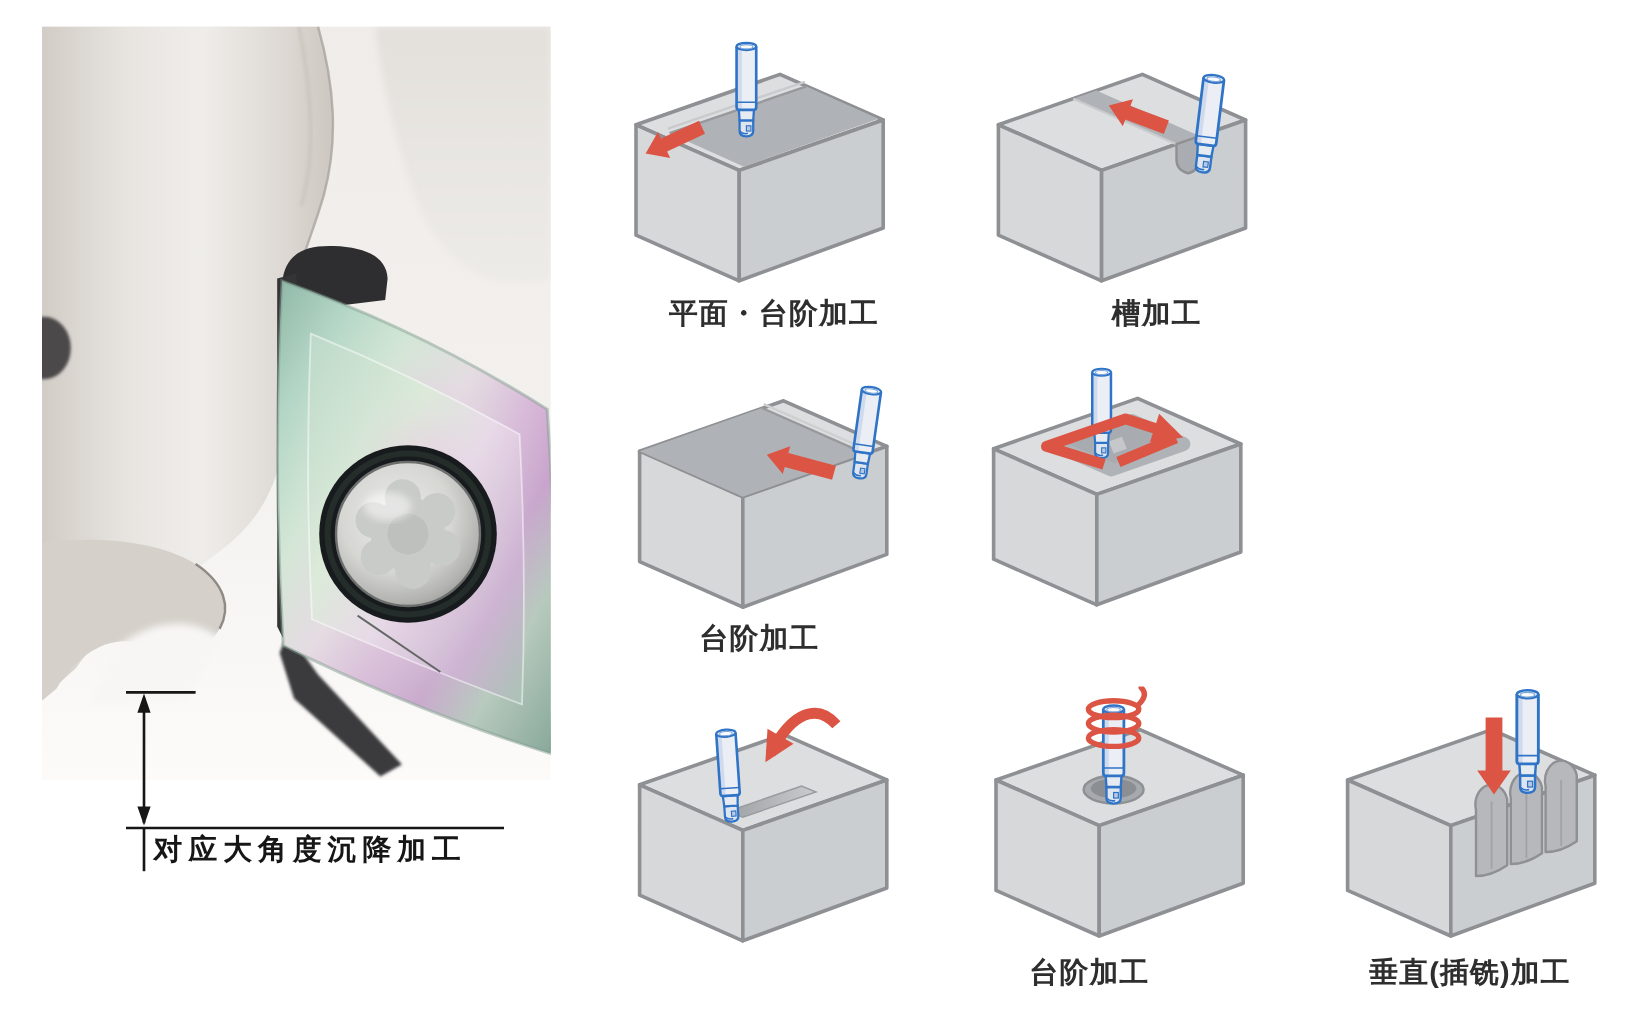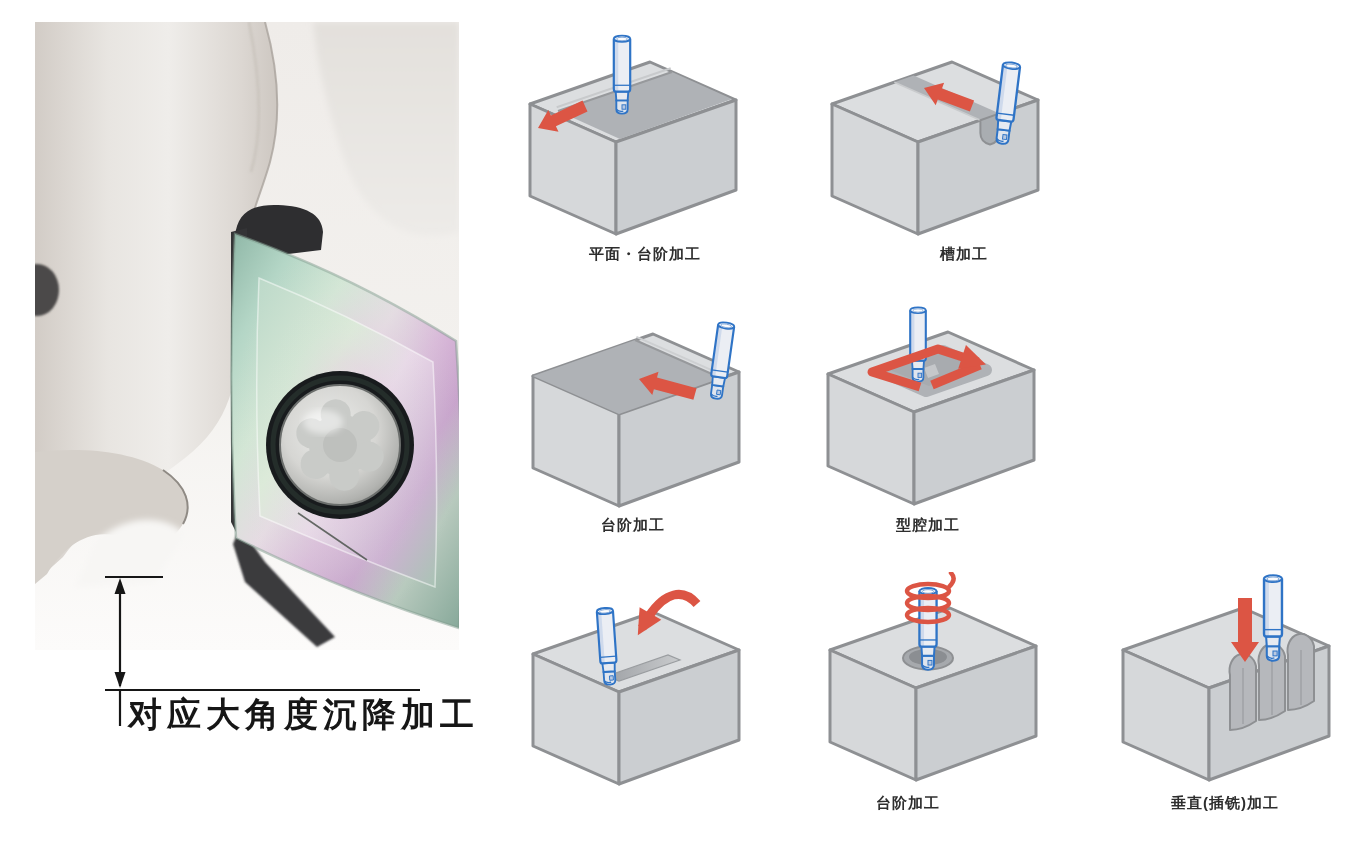--- a/index.html
+++ b/index.html
@@ -5,28 +5,28 @@
   html,body{margin:0;padding:0;background:#ffffff;}
   .canvas{
     position:relative;width:1362px;height:860px;background:#ffffff;overflow:hidden;
     font-family:"Liberation Sans","DejaVu Sans",sans-serif;
   }
   .photo-wrap{position:absolute;left:35px;top:22px;width:424px;height:628px;margin:0;}
   .photo-wrap svg{display:block;}
   .dim-svg{position:absolute;left:30px;top:550px;width:430px;height:200px;pointer-events:none;}
   .caption{
     position:absolute;left:128px;top:692px;width:320px;
-    font-size:34px;font-weight:700;letter-spacing:5px;color:var(--annotation-color,#161616);
+    font-size:24px;font-weight:700;letter-spacing:5px;color:var(--annotation-color,#161616);
     white-space:nowrap;
   }
   .diagram{position:absolute;width:240px;height:212px;}
   .diagram svg{display:block;width:240px;height:212px;}
   .diagram-label{
     position:absolute;height:28px;text-align:center;
-    font-size:15px;font-weight:700;letter-spacing:1px;color:var(--label-color,#2e2e2e);
+    font-size:24px;font-weight:700;letter-spacing:1px;color:var(--label-color,#2e2e2e);
     white-space:nowrap;
   }
 </style>
 </head>
 <body>
 
 <div class="canvas">
 
   <svg style="position:absolute;width:0;height:0" aria-hidden="true">
     <defs>
@@ -291,17 +291,16 @@
       <polygon style="fill:var(--arrow-red)" points="135,26 135,70 128,70 142,90 156,70 149,70 149,26"></polygon>
       <g>
           <use href="#toolsym" xlink:href="#toolsym" transform="translate(170 88) rotate(0) scale(0.69)"></use>
         </g>
     </svg>
   </div>
 
   <div class="diagram-label" style="left:510px;top:245px;width:270px">平面・台阶加工</div>
   <div class="diagram-label" style="left:844px;top:245px;width:240px">槽加工</div>
   <div class="diagram-label" style="left:513px;top:516px;width:240px">台阶加工</div>
-  <div class="diagram-label" style="left:808px;top:516px;width:240px">型腔加工</div>
   <div class="diagram-label" style="left:788px;top:794px;width:240px">台阶加工</div>
   <div class="diagram-label" style="left:1095px;top:794px;width:260px">垂直(插铣)加工</div>
 
 </div>
 
 </body></html>

